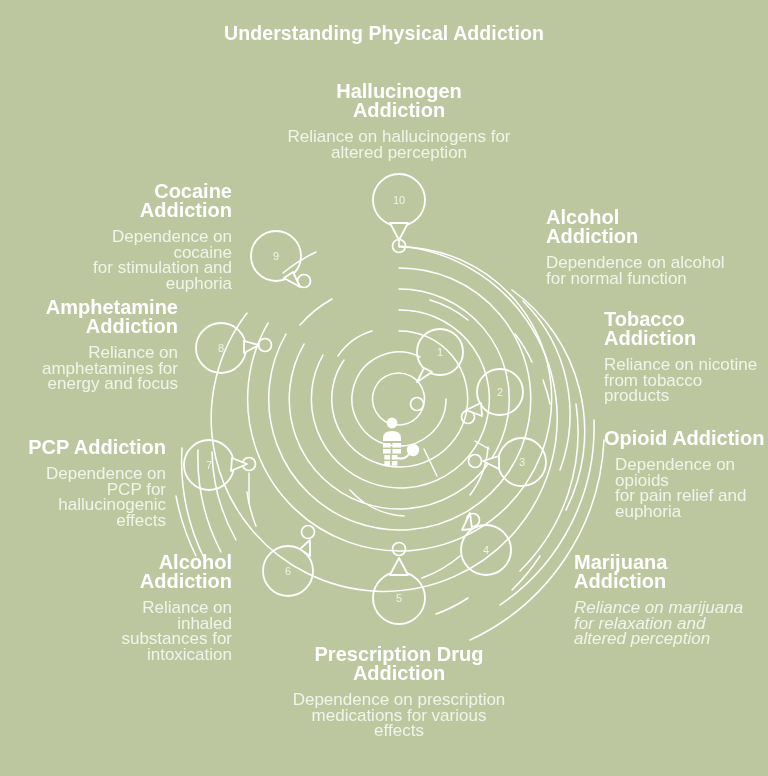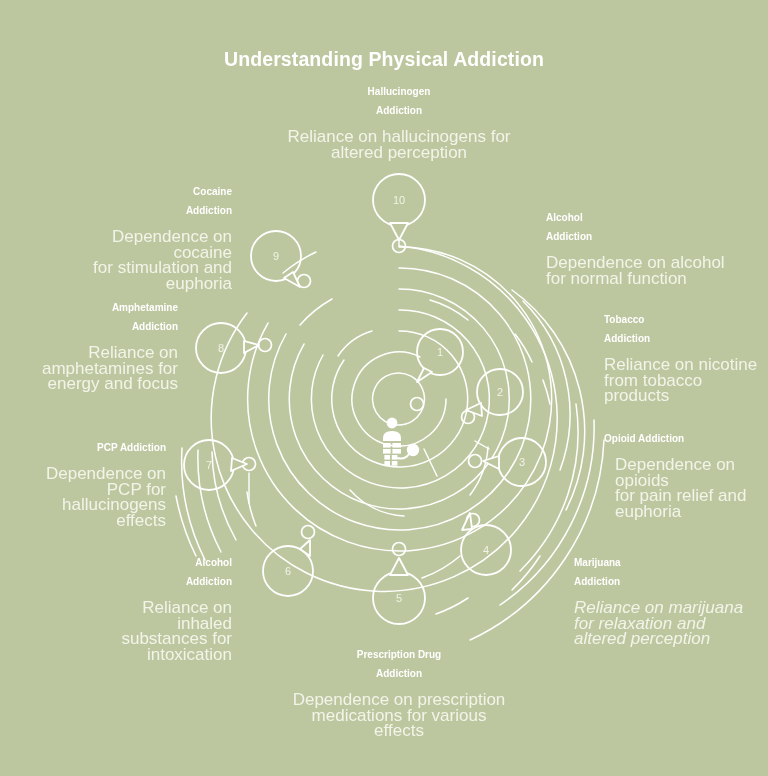--- a/index.html
+++ b/index.html
@@ -12,38 +12,38 @@
     width: 768px;
     height: 776px;
     background: #bdc79f;
     overflow: hidden;
     font-family: "Liberation Sans", sans-serif;
     -webkit-font-smoothing: antialiased;
   }
   #title {
     position: absolute;
     left: 0;
-    top: 48px;
+    top: 22px;
     width: 768px;
     text-align: center;
     font-size: 19.5px;
     font-weight: bold;
     color: #ffffff;
     letter-spacing: 0.1px;
   }
   #diagram {
     position: absolute;
     left: 0;
     top: 0;
   }
   .label-block {
     position: absolute;
   }
   .label-title {
-    font-size: 10px;
+    font-size: 20px;
     font-weight: bold;
     color: #ffffff;
     line-height: 19px;
     margin: 0 0 9px 0;
   }
   .label-desc {
     font-size: 17px;
     font-weight: normal;
     color: #f2f4e9;
     line-height: 15.5px;
@@ -216,21 +216,21 @@
     <div class="label-desc" style="white-space:pre-line;">Reliance on
 amphetamines for
 energy and focus</div>
   </div>
 
   <div class="label-block align-right" style="left:20px; top:438px; width:146px;">
     <div class="label-title">
       <span>PCP Addiction</span>
     </div>
     <div class="label-desc" style="white-space:pre-line;">Dependence on PCP for
-hallucinogens effects</div>
+hallucinogenic effects</div>
   </div>
 
   <div class="label-block align-right" style="left:88px; top:553px; width:144px;">
     <div class="label-title">
       <span>Alcohol</span><br>
       <span>Addiction</span>
     </div>
     <div class="label-desc" style="white-space:pre-line;">Reliance on inhaled
 substances for
 intoxication</div>

